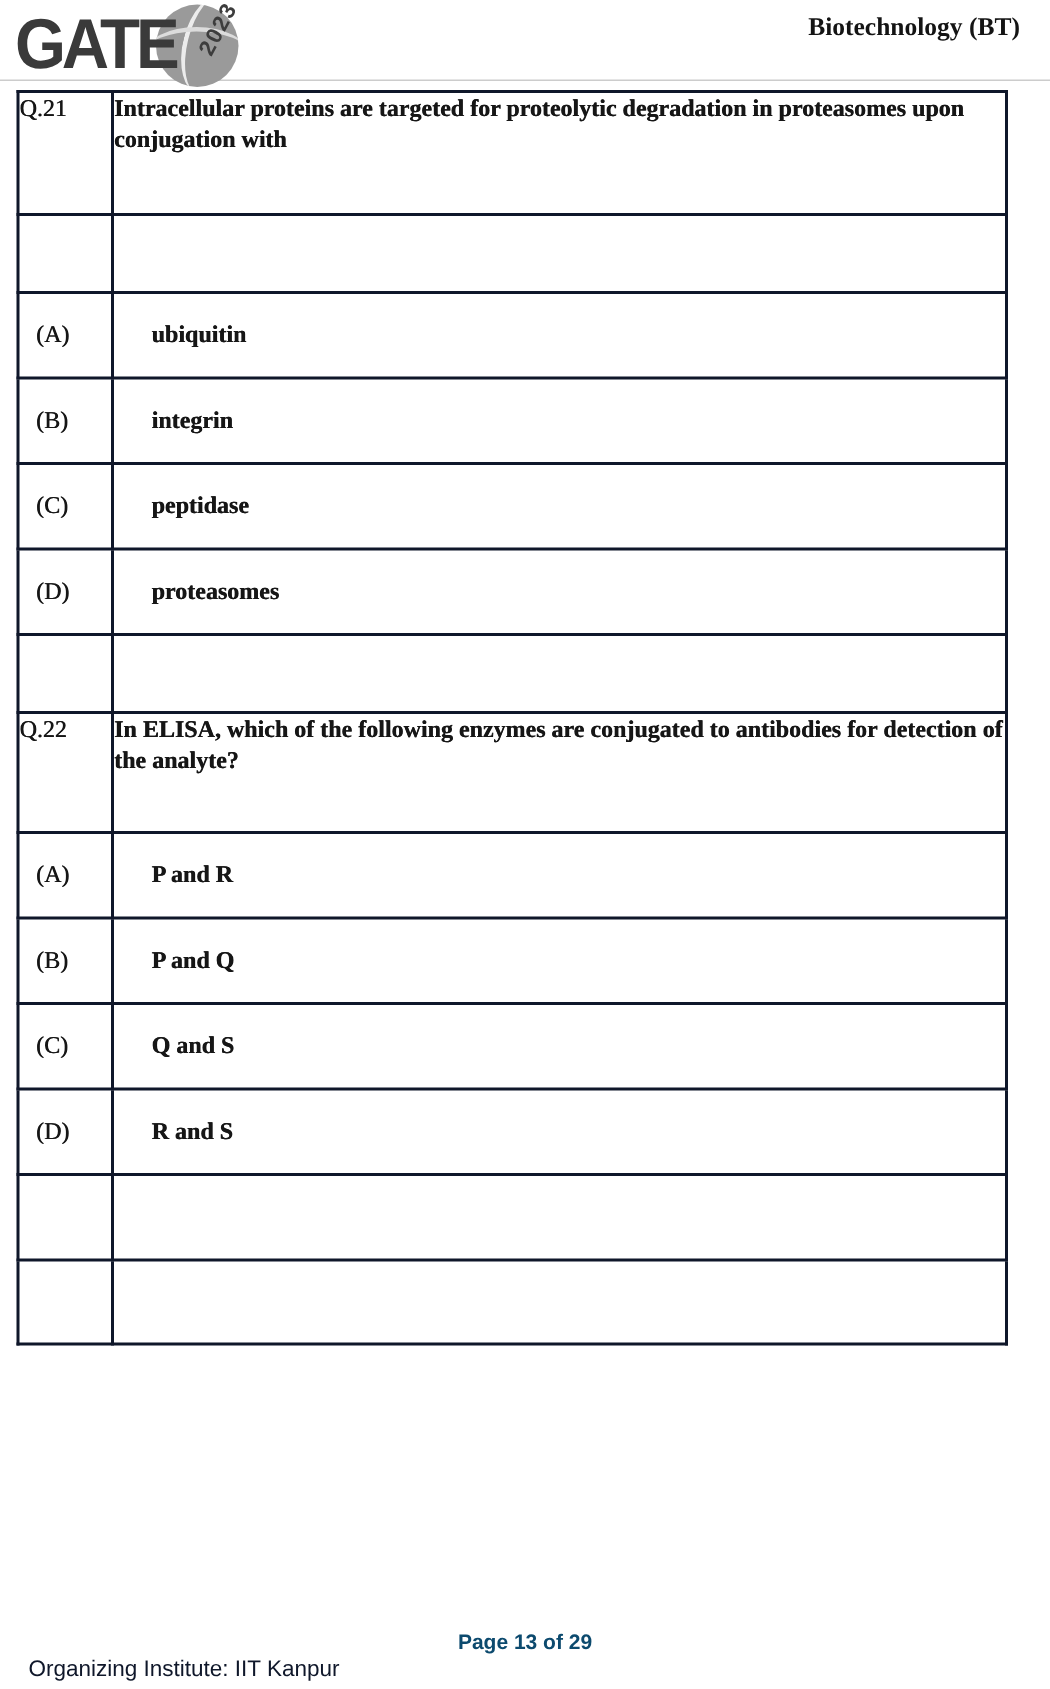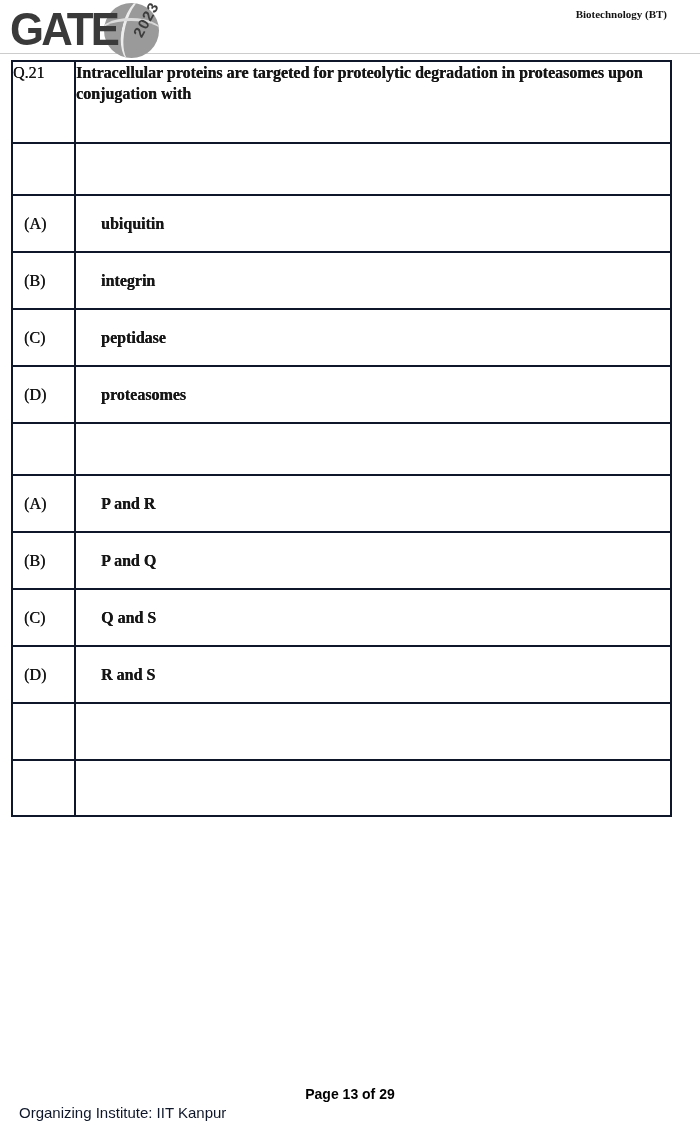--- a/index.html
+++ b/index.html
@@ -27,22 +27,22 @@
   .globe::after {
     content:""; position:absolute; left:-7px; top:15px; width:68px; height:32px;
     border-radius:50%; border-top:3px solid #dcdcdc;
   }
   .globe-year {
     position:absolute; z-index:3; left:117px; top:7px;
     font-family:"Liberation Sans", sans-serif; font-weight:bold; font-size:15px;
     color:#3d3d3d; letter-spacing:1px; transform:rotate(-62deg);
   }
   .subject {
-    position:absolute; top:8px; right:33px;
-    font-size:11px; font-weight:bold; color:#141414;
+    position:absolute; top:8px; right:20px;
+    font-size:17px; font-weight:bold; color:#141414;
   }
   .header-rule {
     position:absolute; top:53px; left:0; width:700px; height:1px; background:#cccccc;
   }
 
   
   table.qtable {
     position:absolute; top:60px; left:11px; width:661px;
     border-collapse:collapse; table-layout:fixed;
   }
@@ -65,21 +65,21 @@
   tr.hs  td { height:50px; }   
   tr.ho  td { height:55px; }   
   tr.hl  td { height:173px; }  
   tr.hb  td { height:55px; }   
   tr.hb2 td { height:54px; }
 
   
   .page-info {
     position:absolute; top:1086px; left:0; width:700px; text-align:center;
     font-family:"Liberation Sans", sans-serif; font-weight:bold;
-    font-size:14px; color:#000000;
+    font-size:14px; color:#0c4a6e;
   }
   .organizer {
     position:absolute; top:1104px; left:19px;
     font-family:"Liberation Sans", sans-serif; font-size:15px; color:#0f172a;
   }
 </style>
 </head>
 <body>
 
 <div class="logo">
@@ -120,20 +120,24 @@
     </tr>
     <tr class="opt ho">
       <td class="label-cell">(D)</td>
       <td class="content-cell">proteasomes</td>
     </tr>
     <tr class="hs">
       <td class="label-cell"></td>
       <td class="content-cell"></td>
     </tr>
 
+    <tr class="hq2">
+      <td class="label-cell">Q.22</td>
+      <td class="content-cell">In ELISA, which of the following enzymes are conjugated to antibodies for detection of the analyte?</td>
+    </tr>
     <tr class="opt ho">
       <td class="label-cell">(A)</td>
       <td class="content-cell">P and R</td>
     </tr>
     <tr class="opt ho">
       <td class="label-cell">(B)</td>
       <td class="content-cell">P and Q</td>
     </tr>
     <tr class="opt ho">
       <td class="label-cell">(C)</td>

